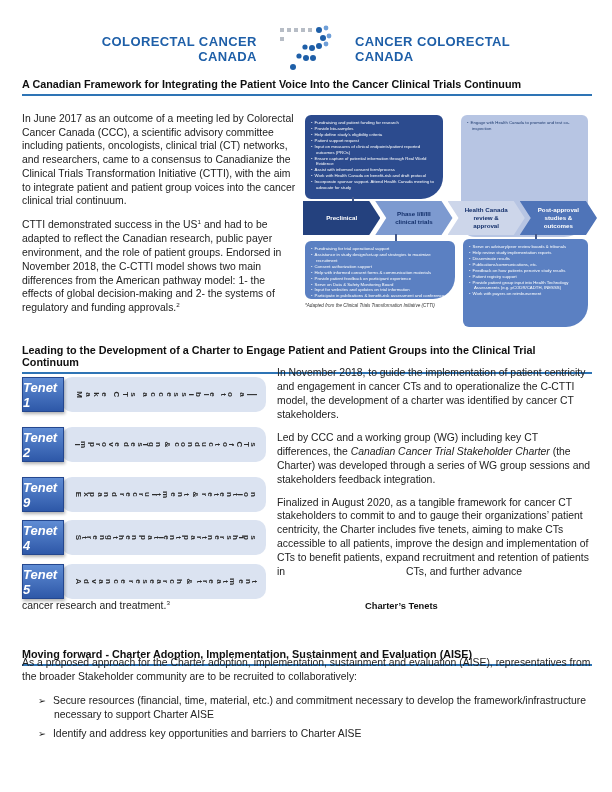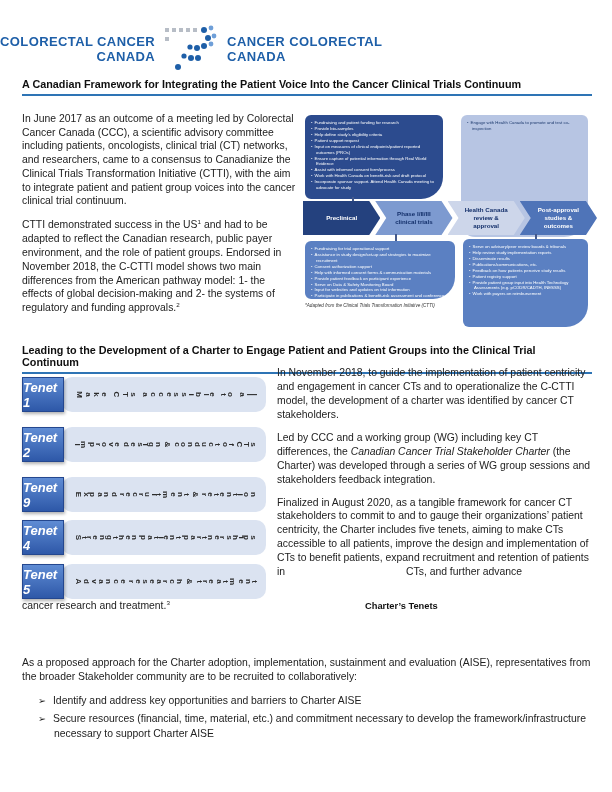--- a/index.html
+++ b/index.html
@@ -1,21 +1,21 @@
 <!DOCTYPE html>
 <html style="--brand: #1e5fa8; --underline: #2e74b5; --boxDark: #2c4b8e; --boxMid: #5b80c2; --boxLight: #b7c5e3; --bar: #dbe3f1; --stage1: #24417e; --stage2: #7d9ad0; --stage3: #cdd6ea; --stage4: #4f74b8;"><head>
 <meta charset="utf-8">
 <style>
   html,body{margin:0;padding:0;background:#ffffff;}
   .page{position:relative;width:612px;height:792px;background:#fff;overflow:hidden;
         font-family:"Liberation Sans",sans-serif;color:#1c1c1c;}
 
   
-  .logo{position:absolute;top:24px;left:0;right:0;display:flex;
-        align-items:center;gap:9px;color:var(--brand,#1e5fa8);font-weight:bold;}
+  .logo{position:absolute;top:24px;left:0;right:0;display:flex;justify-content:center;
+        align-items:center;gap:22px;color:var(--brand,#1e5fa8);font-weight:bold;}
   .logo .lt{text-align:right;font-size:13px;line-height:1.18;letter-spacing:.4px;}
   .logo .rt{text-align:left;font-size:13px;line-height:1.18;letter-spacing:.4px;}
 
   
   .shead{position:absolute;left:22px;right:20px;font-size:10.8px;font-weight:bold;color:#101010;
          padding-bottom:4px;border-bottom:2.5px solid var(--underline,#2e74b5);}
   #h1{top:78px;} #h2{top:344px;} #h3{top:648px;}
 
   
   .bodytxt p{margin:0 0 10px;font-size:10.4px;line-height:1.32;color:#222;}
@@ -381,22 +381,23 @@
     <div class="sec2text">
       <p>In November 2018, to guide the implementation of patient centricity and engagement in cancer CTs and to operationalize the C-CTTI model, the development of a charter was identified by cancer CT stakeholders.</p>
       <p><span>Led by CCC and a working group (WG) including key CT differences, the </span><i>Canadian Cancer Trial Stakeholder Charter</i><span> (the Charter) was developed through a series of WG group sessions and stakeholders feedback integration.</span></p>
       <p><span>Finalized in August 2020, as a tangible framework for cancer CT stakeholders to commit to and to gauge their organizations’ patient centricity, the Charter includes five tenets, aiming to make CTs accessible to all patients, improve the design and implementation of CTs to benefit patients, expand recruitment and retention of patients in</span> <span class="gapspan"></span><span>CTs, and further advance</span></p>
     </div>
 
     <div class="bottomline"><span>cancer research and treatment.</span><sup>3</sup></div>
     <div class="tenets-cap">Charter’s Tenets</div>
   </div>
 
+  <div id="h3" class="shead">Moving forward - Charter Adoption, Implementation, Sustainment and Evaluation (AISE)</div>
 
   <div class="sec3">
     <p>As a proposed approach for the Charter adoption, implementation, sustainment and evaluation (AISE), representatives from the broader Stakeholder community are to be recruited to collaboratively:</p>
     <ul class="arrows">
+        <li><span class="marker">➢</span><span>Secure resources (financial, time, material, etc.) and commitment necessary to develop the framework/infrastructure necessary to support Charter AISE</span></li>
         <li><span class="marker">➢</span><span>Identify and address key opportunities and barriers to Charter AISE</span></li>
-        <li><span class="marker">➢</span><span>Secure resources (financial, time, material, etc.) and commitment necessary to develop the framework/infrastructure necessary to support Charter AISE</span></li>
       </ul>
   </div>
 
 </div>
 
 </body></html>

